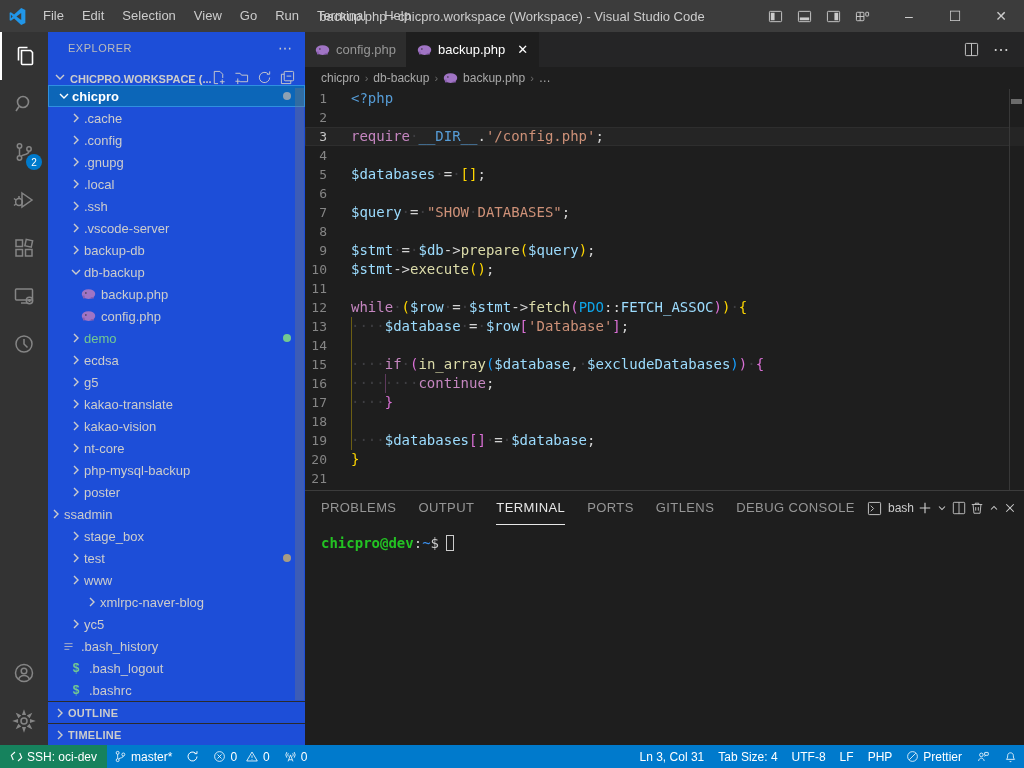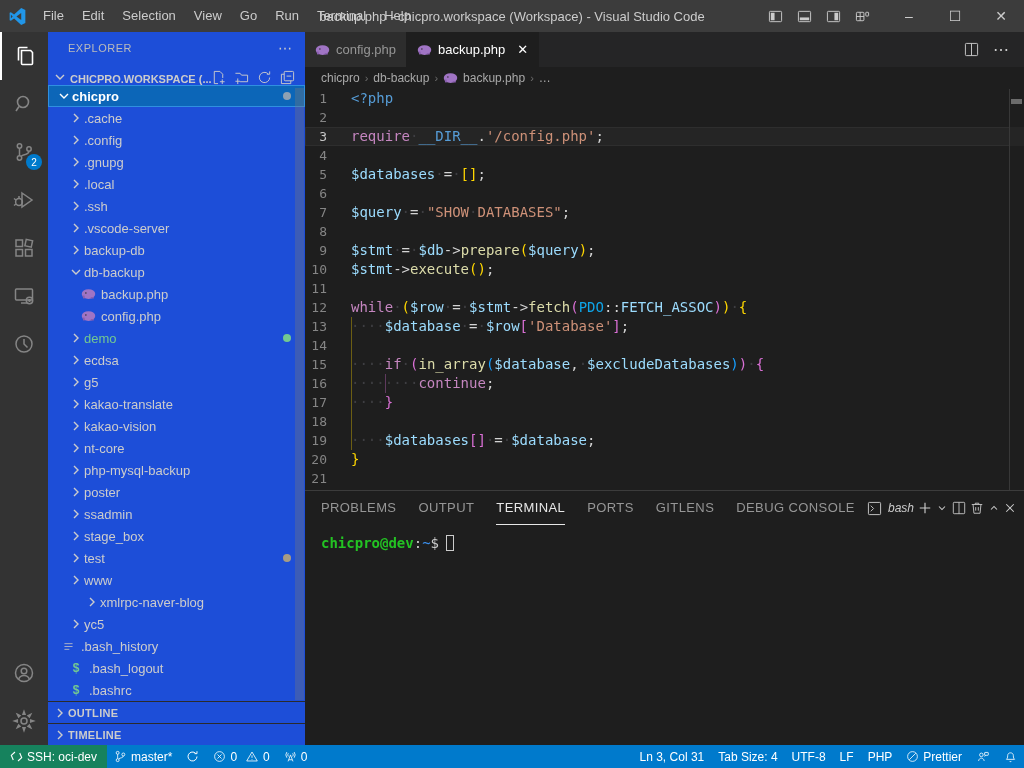--- a/index.html
+++ b/index.html
@@ -76,21 +76,21 @@
   .tk-b1{color:#FFD700} .tk-b2{color:#DA70D6} .tk-b3{color:#179FFF} .tk-ws{color:#3e3e42}
   .ed-scroll-border { position:absolute; top:0; bottom:0; right:14px; width:1px; background:#383838; }
   .ed-thumb { position:absolute; top:10px; right:2px; width:11px; height:5px; background:#6b6b6b; }
 
   
   .panel { flex:1; border-top:1px solid #3c3c3c; display:flex; flex-direction:column; min-height:0; }
   .panel-header { height:34px; display:flex; align-items:center; padding:0 8px 0 16px; flex:none; }
   .panel-tabs { display:flex; gap:22px; }
   .ptab { font-size:13px; letter-spacing:.4px; color:#969696; line-height:32px; border-bottom:1px solid transparent; }
   .ptab.active { color:#e7e7e7; border-bottom:1px solid #e7e7e7; }
-  .panel-actions { margin-left:auto; display:flex; align-items:center; gap:4px; color:#cccccc;font-style:italic; }
+  .panel-actions { margin-left:auto; display:flex; align-items:center; gap:4px; color:#cccccc; }
   .shell-pick { display:flex; align-items:center; gap:6px; font-size:12px; }
   .terminal-body { flex:1; padding:10px 0 0 16px; font-family:"DejaVu Sans Mono",monospace; font-size:14px; }
   .prompt { display:flex; align-items:center; }
   .p-user { color:#23c323; font-weight:bold; }
   .p-colon,.p-dollar { color:#cccccc; }
   .p-tilde { color:#3b8eea; }
   .cursor-box { display:inline-block; width:8px; height:16px; border:1px solid #cccccc; margin-left:7px; }
 
   
   .statusbar { height:23px; background:#007acc; display:flex; align-items:center; font-size:12px; color:#ffffff; }
@@ -415,21 +415,21 @@
           <div class="nm">php-mysql-backup</div>
         </div>
         <div class="tree-row" style="padding-left: 20px;">
           <div class="chev">
             <svg width="16" height="16" viewBox="0 0 16 16" fill="none" stroke="currentColor" stroke-width="1.4">
               <path d="M6 4l4 4-4 4"></path>
             </svg>
           </div>
           <div class="nm">poster</div>
         </div>
-        <div class="tree-row" style="padding-left: 20px;">
+        <div class="tree-row" style="">
           <div class="chev">
             <svg width="16" height="16" viewBox="0 0 16 16" fill="none" stroke="currentColor" stroke-width="1.4">
               <path d="M6 4l4 4-4 4"></path>
             </svg>
           </div>
           <div class="nm">ssadmin</div>
         </div>
         <div class="tree-row" style="padding-left: 20px;">
           <div class="chev">
             <svg width="16" height="16" viewBox="0 0 16 16" fill="none" stroke="currentColor" stroke-width="1.4">

